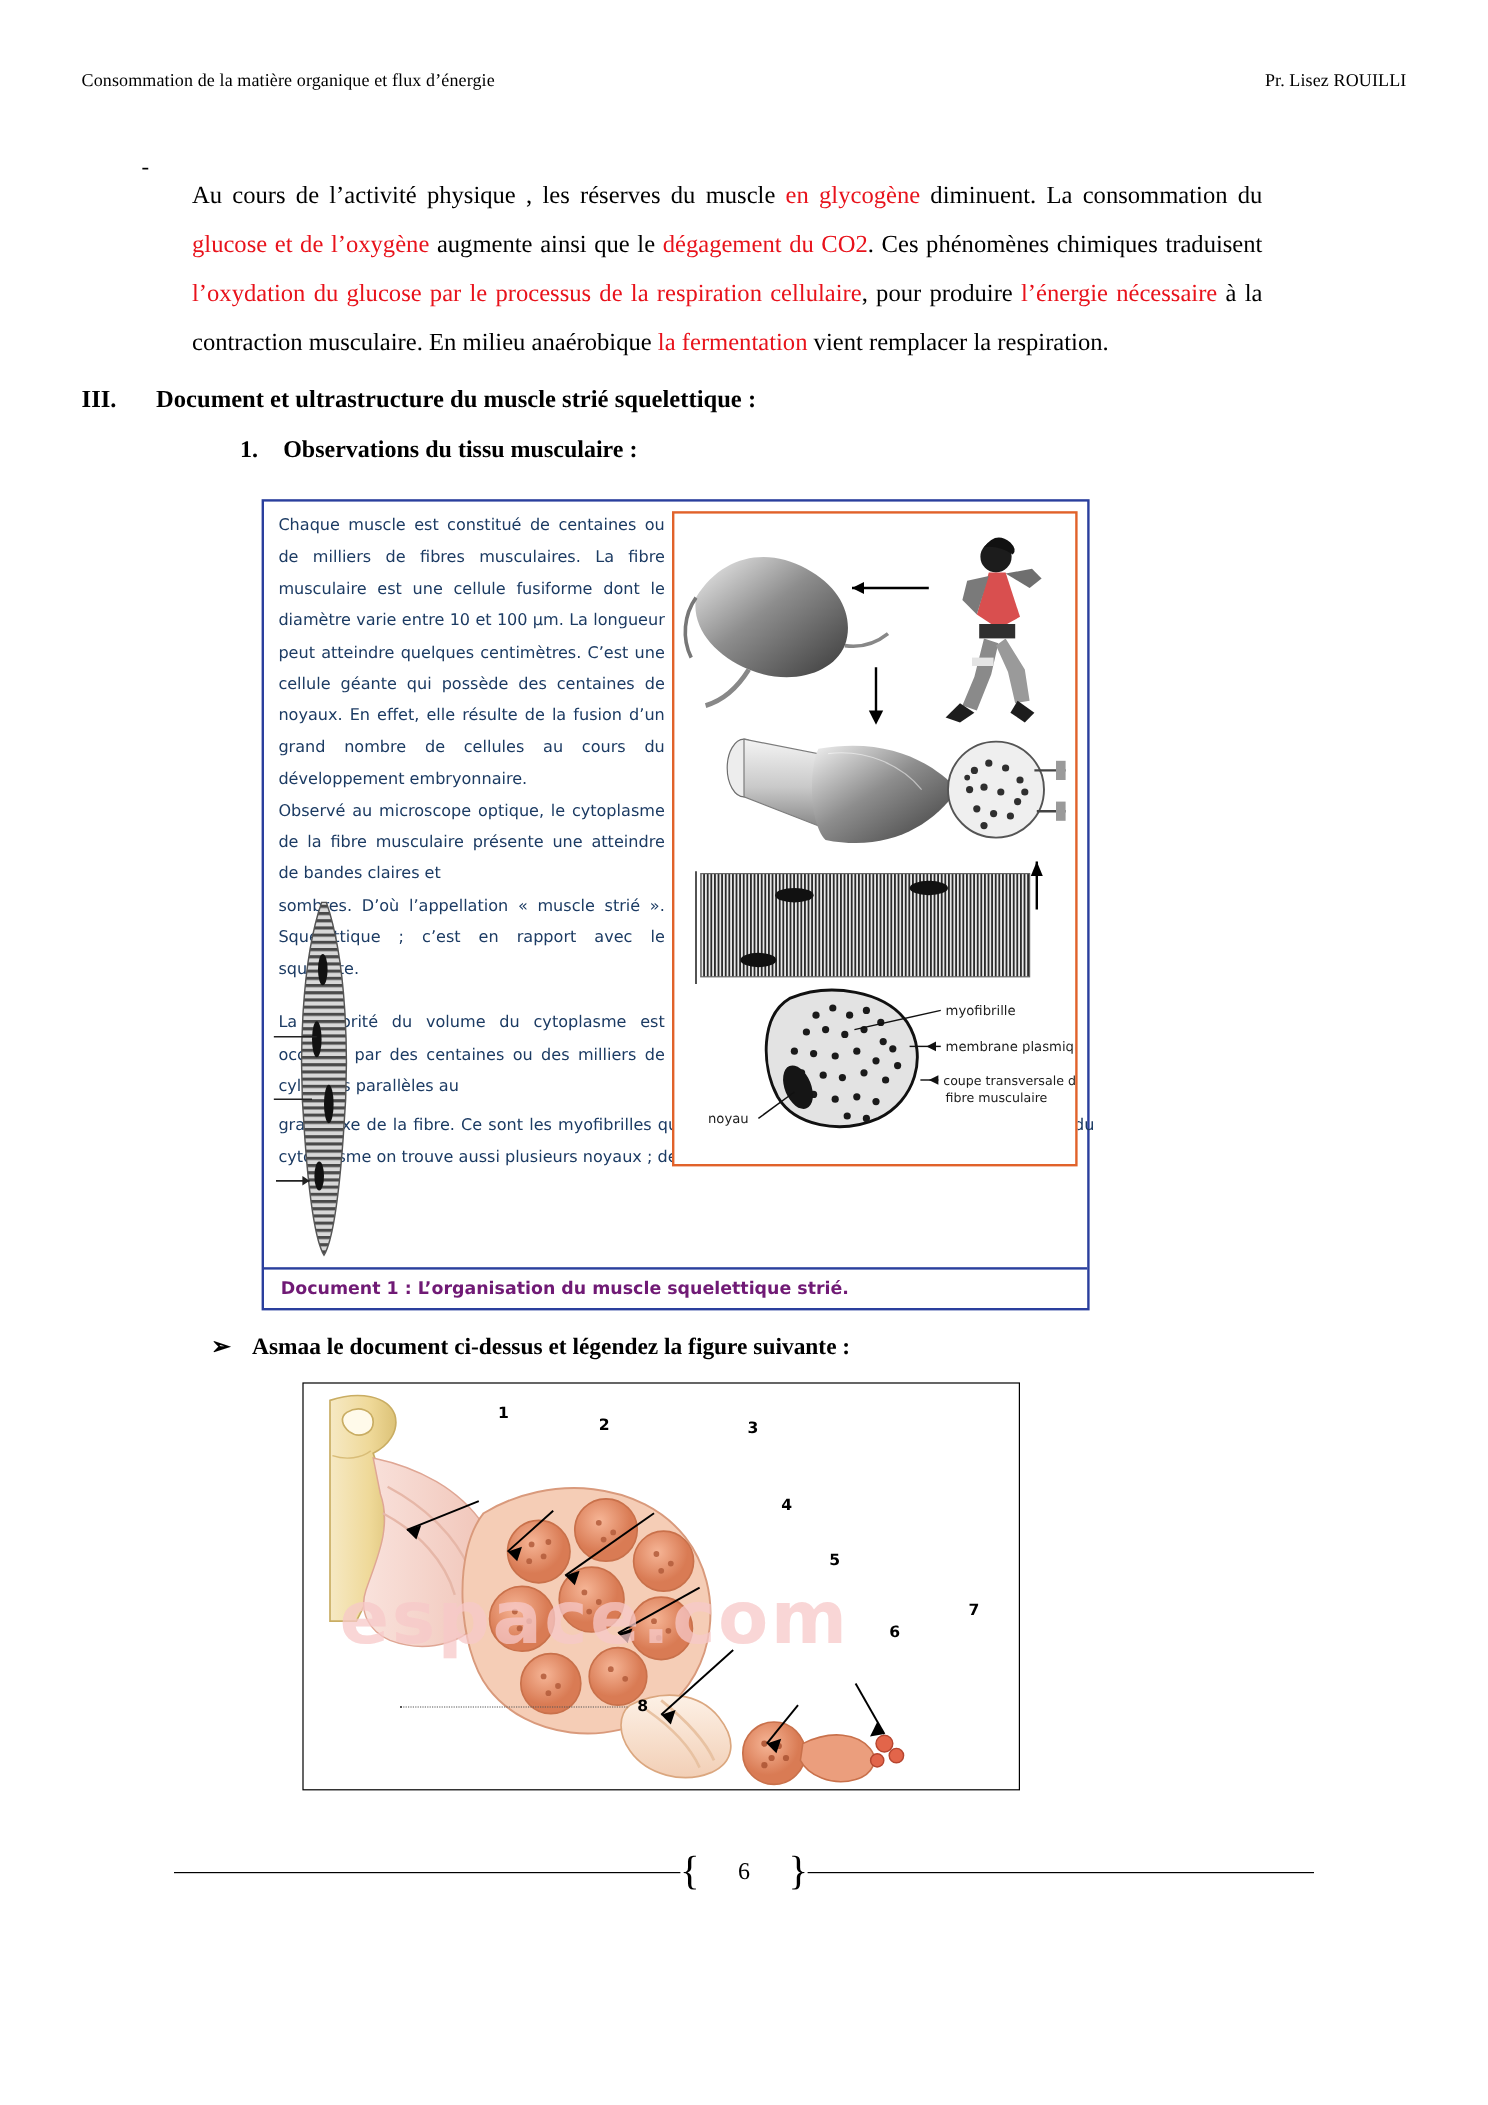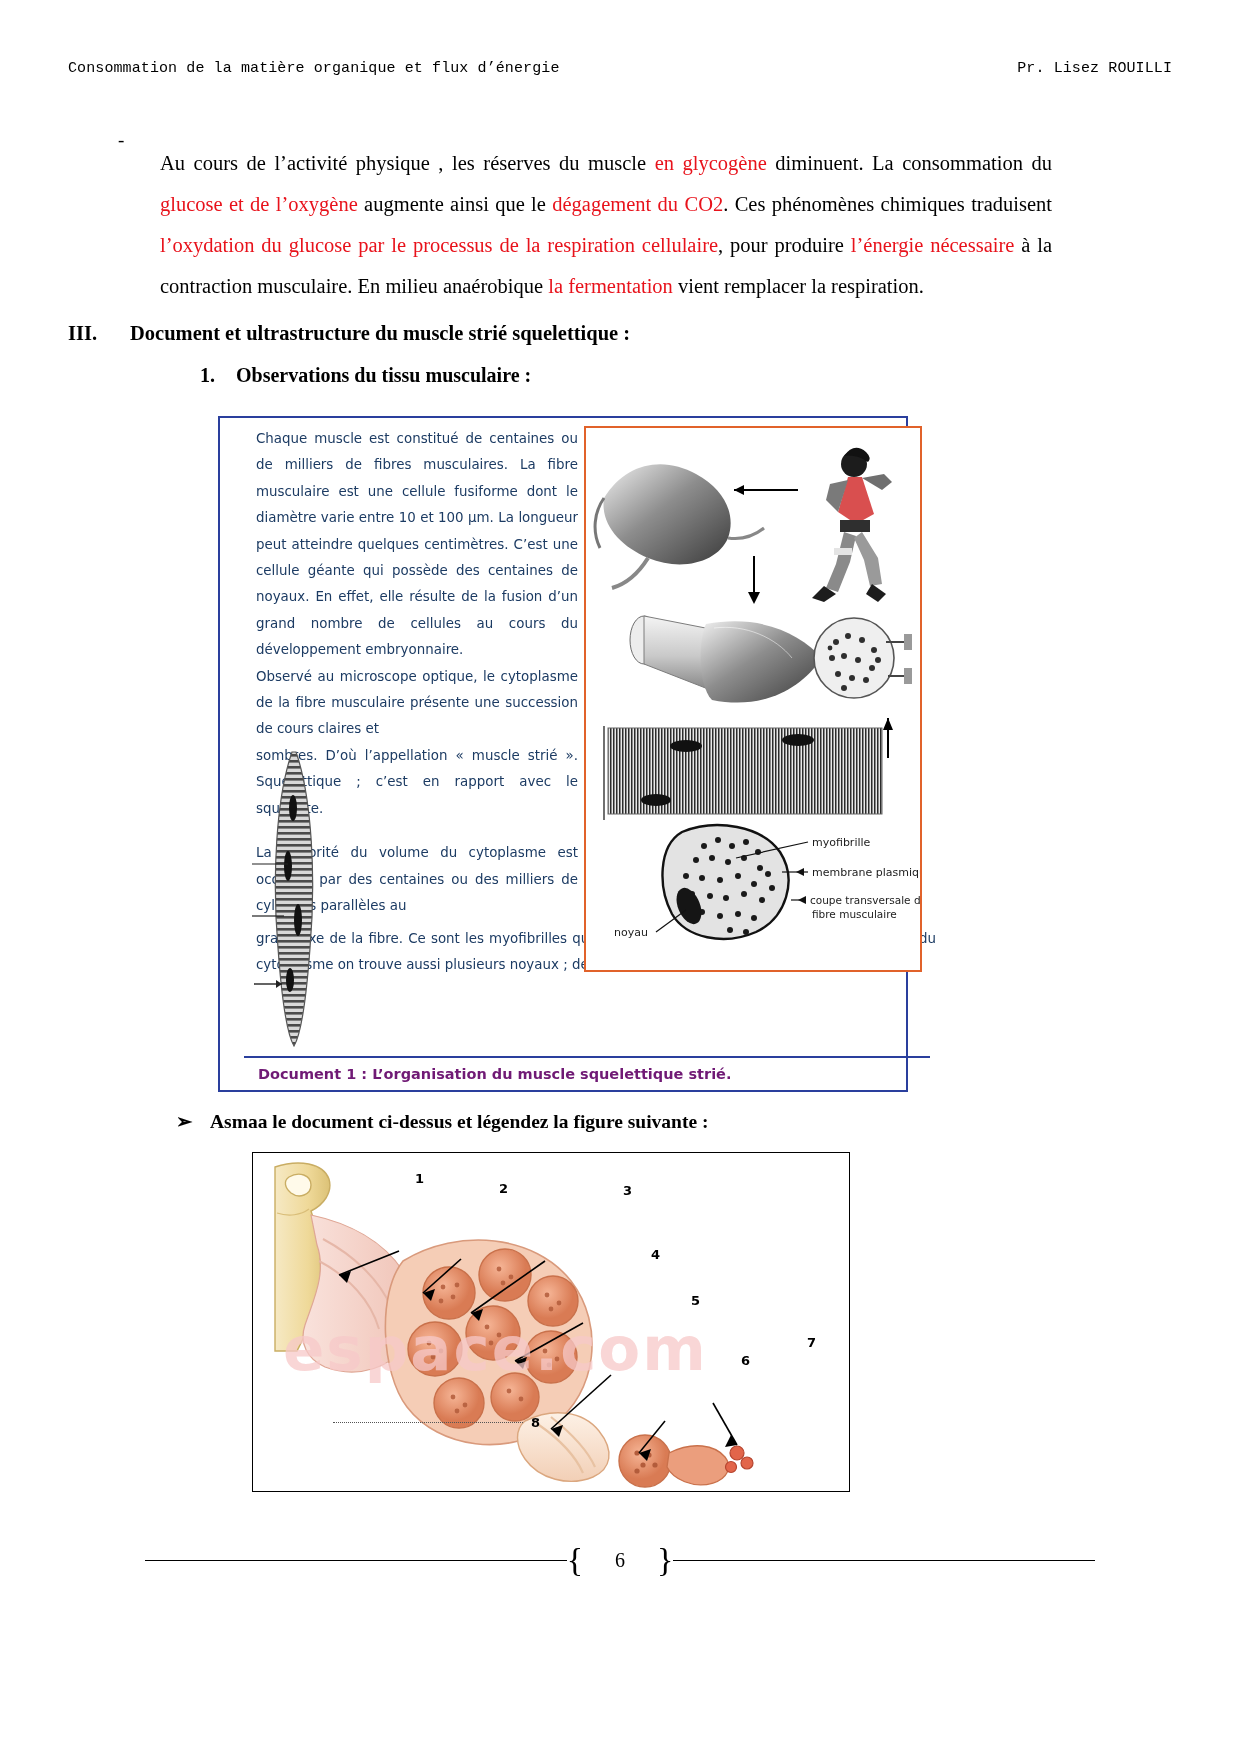--- a/index.html
+++ b/index.html
@@ -10,21 +10,21 @@
     color:#000;
     position:relative;
     overflow:hidden;
   }
   .page{position:relative;width:1240px;height:1754px;}
 
   
   .hdr{
     position:absolute;top:60px;left:68px;width:1104px;
     display:flex;justify-content:space-between;align-items:flex-end;
-    font-size:15px;font-family:Liberation Mono, monospace;
+    font-size:15px;font-family:Liberation Serif, serif;
   }
   .hdr .left{letter-spacing:.1px;}
   .hdr .right{letter-spacing:.1px;}
 
   
   .para-wrap{
     position:absolute;top:122px;left:100px;width:952px;
   }
   .bullet-dash{
     position:absolute;left:18px;top:8px;font-size:19px;line-height:1;
@@ -48,21 +48,21 @@
     position:absolute;left:200px;top:364px;margin:0;
     font-size:20px;font-weight:bold;
   }
   h4.sub .num{display:inline-block;width:36px;}
 
   
   .doc1{
     position:absolute;left:218px;top:416px;width:690px;height:676px;
     border:2px solid #2a3f9d;background:#fff;box-sizing:border-box;
   }
-  .doc1-inner{position:relative;width:100%;height:100%;margin-left:24px;}
+  .doc1-inner{position:relative;width:100%;height:100%;}
 
   .doc-col-left{
     position:absolute;left:12px;top:8px;width:322px;
     font-family:"DejaVu Sans", sans-serif;
     font-size:13.4px;line-height:26.4px;color:#1c3b63;
     text-align:justify;text-justify:inter-word;
   }
   .doc-col-left p{margin:0;}
   .doc-col-left p.gap{margin-top:18px;}
   .indent-block{margin-left:88px;}
@@ -159,21 +159,21 @@
 
   <h4 class="sub">
     <span class="num">1.</span><span>Observations du tissu musculaire :</span>
   </h4>
 
   <div class="doc1">
     <div class="doc1-inner">
 
       <div class="doc-col-left">
         <p>Chaque muscle est constitué de centaines ou de milliers de fibres musculaires. La fibre musculaire est une cellule fusiforme dont le diamètre varie entre 10 et 100 µm. La longueur peut atteindre quelques centimètres. C’est une cellule géante qui possède des centaines de noyaux. En effet, elle résulte de la fusion d’un grand nombre de cellules au cours du développement embryonnaire.</p>
-        <p>Observé au microscope optique, le cytoplasme de la fibre musculaire présente une succession de cours claires et</p>
+        <p>Observé au microscope optique, le cytoplasme de la fibre musculaire présente une atteindre de bandes claires et</p>
         <p class="indent-block">sombres. D’où l’appellation « muscle strié ». Squelettique ; c’est en rapport avec le squelette.</p>
         <p class="gap indent-block">La majorité du volume du cytoplasme est occupée par des centaines ou des milliers de cylindres parallèles au</p>
       </div>
 
       <div class="wide-line">grand axe de la fibre. Ce sont les myofibrilles qui se caractérisent par la contractilité. Au niveau du cytoplasme on trouve aussi plusieurs noyaux ; des mitochondries ; des réserves de glycogène …</div>
 
       <svg class="fiber-mic" viewBox="0 0 78 300">
         <defs>
           <pattern id="stri" width="4" height="6" patternUnits="userSpaceOnUse">
             <rect width="4" height="6" fill="#d8d8d8"></rect>

